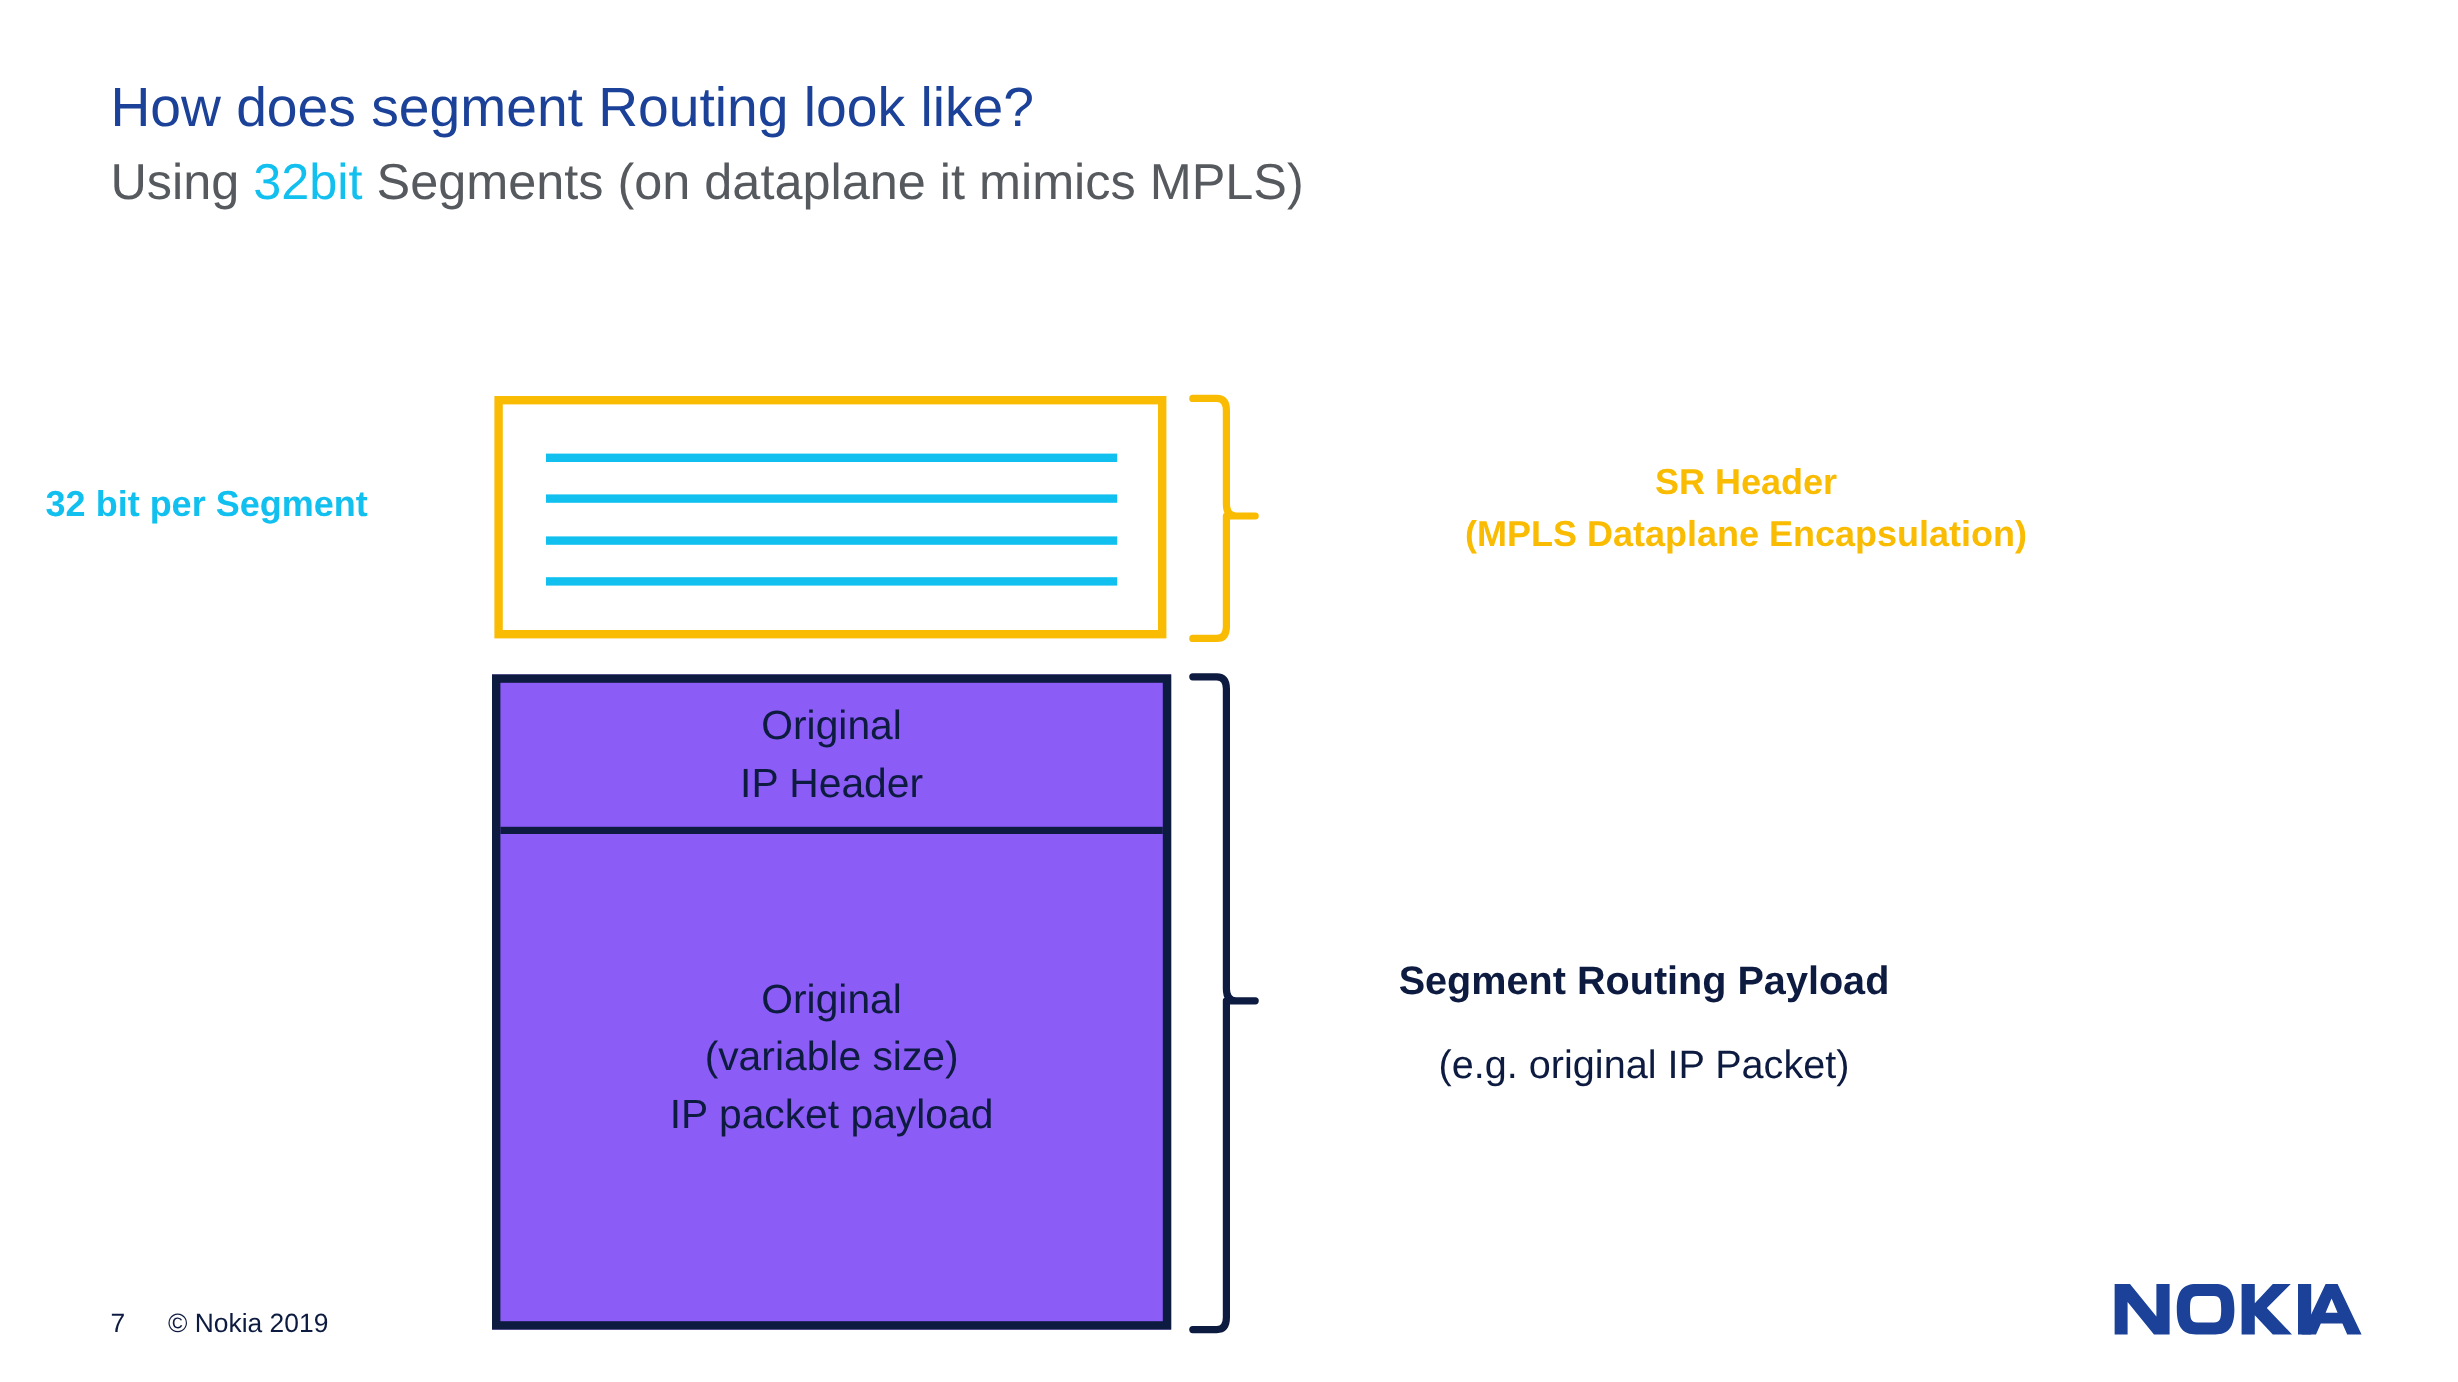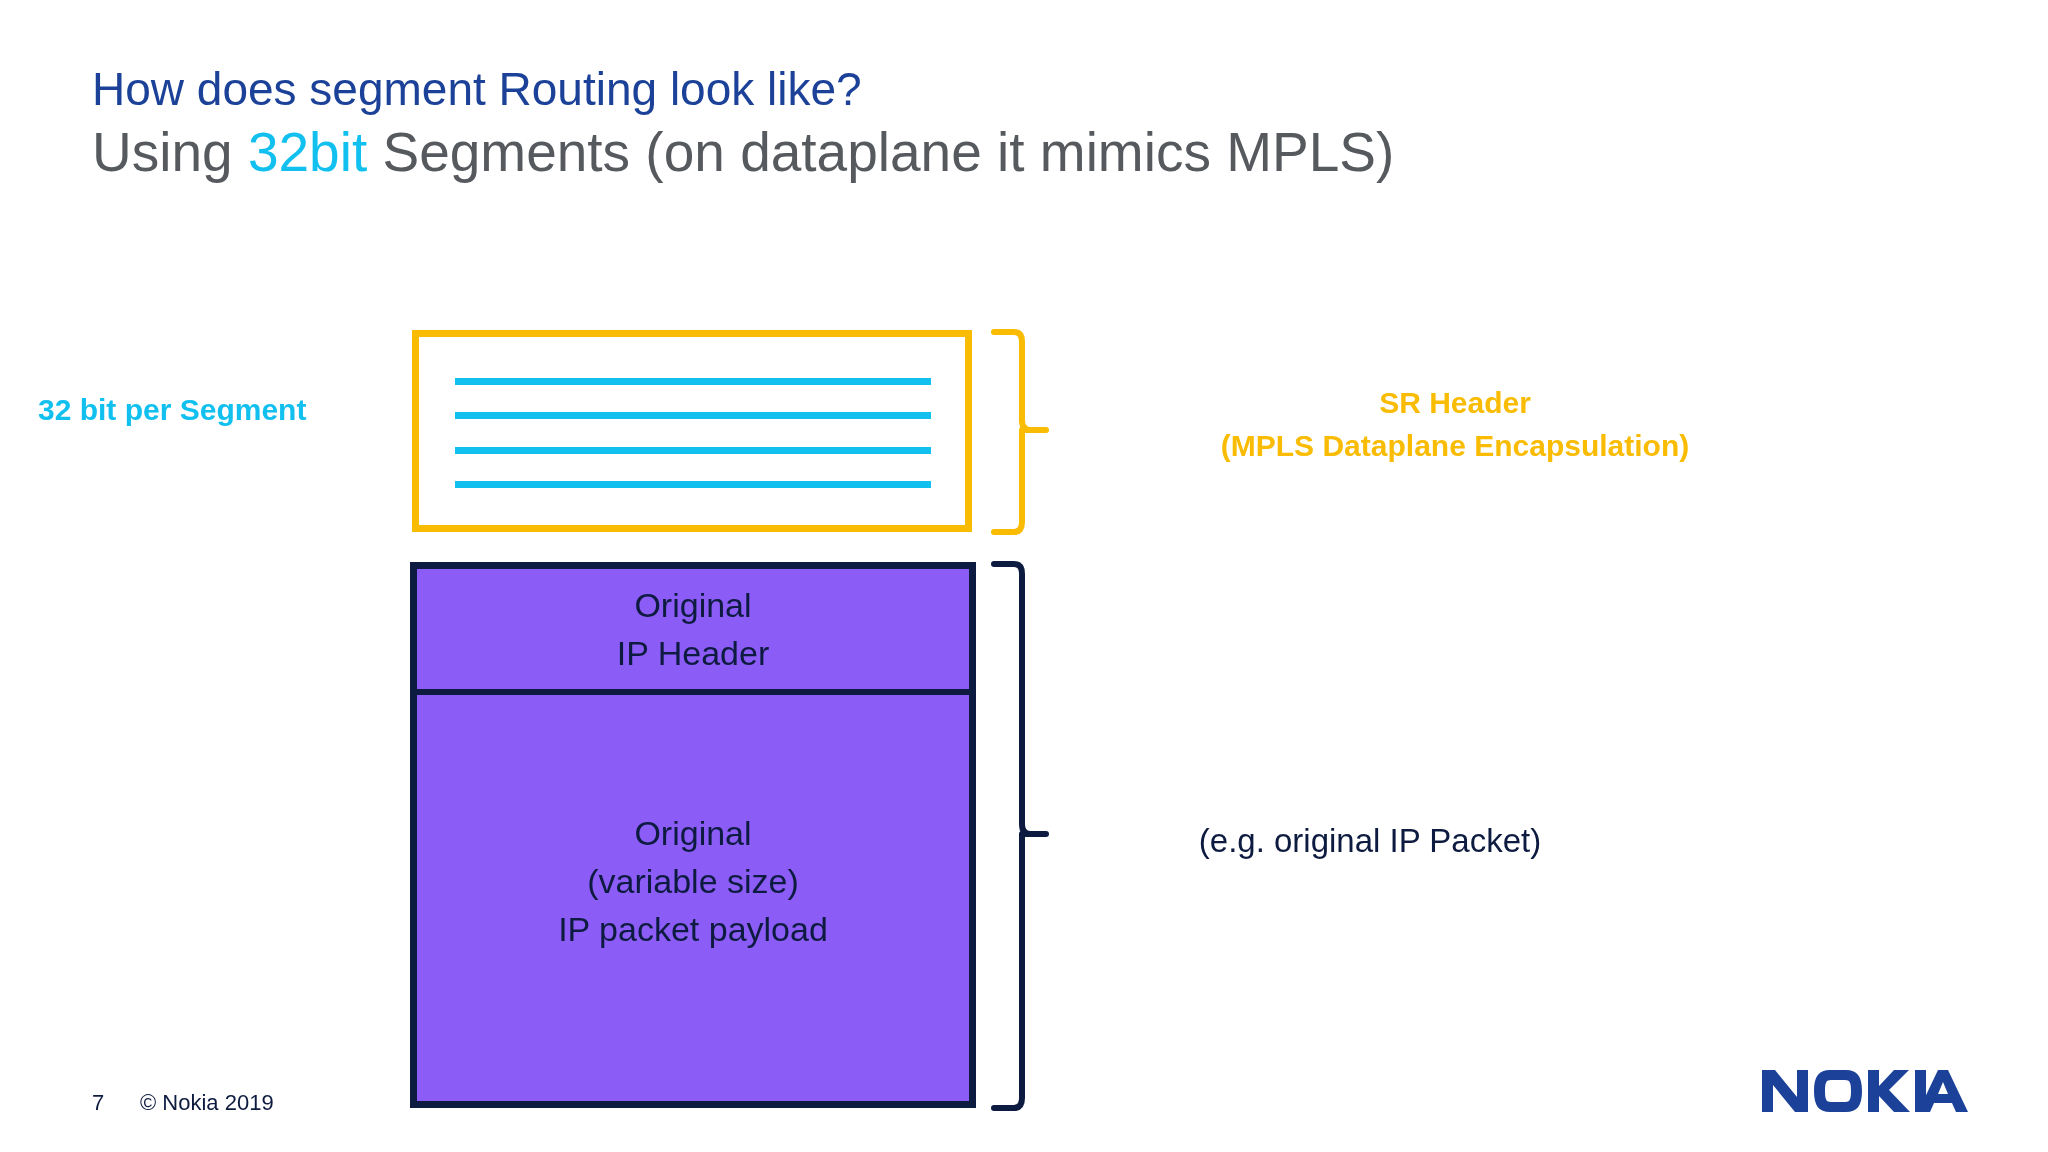--- a/index.html
+++ b/index.html
@@ -29,35 +29,35 @@
   }
   #slide-title {
     font-size: 46px;
     line-height: 62px;
     color: #1b4298;
     font-weight: 400;
     letter-spacing: 0px;
     white-space: nowrap;
   }
   #slide-subtitle {
-    font-size: 55px;
+    font-size: 42px;
     line-height: 64px;
     color: #565a5e;
     font-weight: 400;
     white-space: nowrap;
   }
   .accent-cyan {
     color: #12c0f0;
   }
 
   
   #bits-label {
     position: absolute;
     left: 38px;
-    top: 393px;
+    top: 404px;
     width: 360px;
     text-align: left;
     font-size: 30px;
     font-weight: bold;
     color: #12c0f0;
     white-space: nowrap;
   }
 
   
   #sr-header-box {
@@ -251,20 +251,21 @@
     </div>
   </div>
 
   <div class="brace" id="payload-brace">
     <svg width="60" height="552" viewBox="0 0 60 552" fill="none" xmlns="http://www.w3.org/2000/svg">
       <path d="M4 4 H24 Q32 4 32 14 V264 Q32 274 40 274 H56 Q40 274 32 274 Q32 274 32 284 V538 Q32 548 24 548 H4" stroke="#0e1b40" stroke-width="6" fill="none" stroke-linecap="round" stroke-linejoin="round"></path>
     </svg>
   </div>
 
   <div id="payload-caption">
+    <div class="l1">Segment Routing Payload</div>
     <div class="l2">(e.g. original IP Packet)</div>
   </div>
 
   <div id="footer">
     <div id="page-number">7</div>
     <div id="copyright">© Nokia 2019</div>
   </div>
 
   <div id="nokia-logo">
     <svg width="212" height="46" viewBox="0 0 212 46" xmlns="http://www.w3.org/2000/svg">

